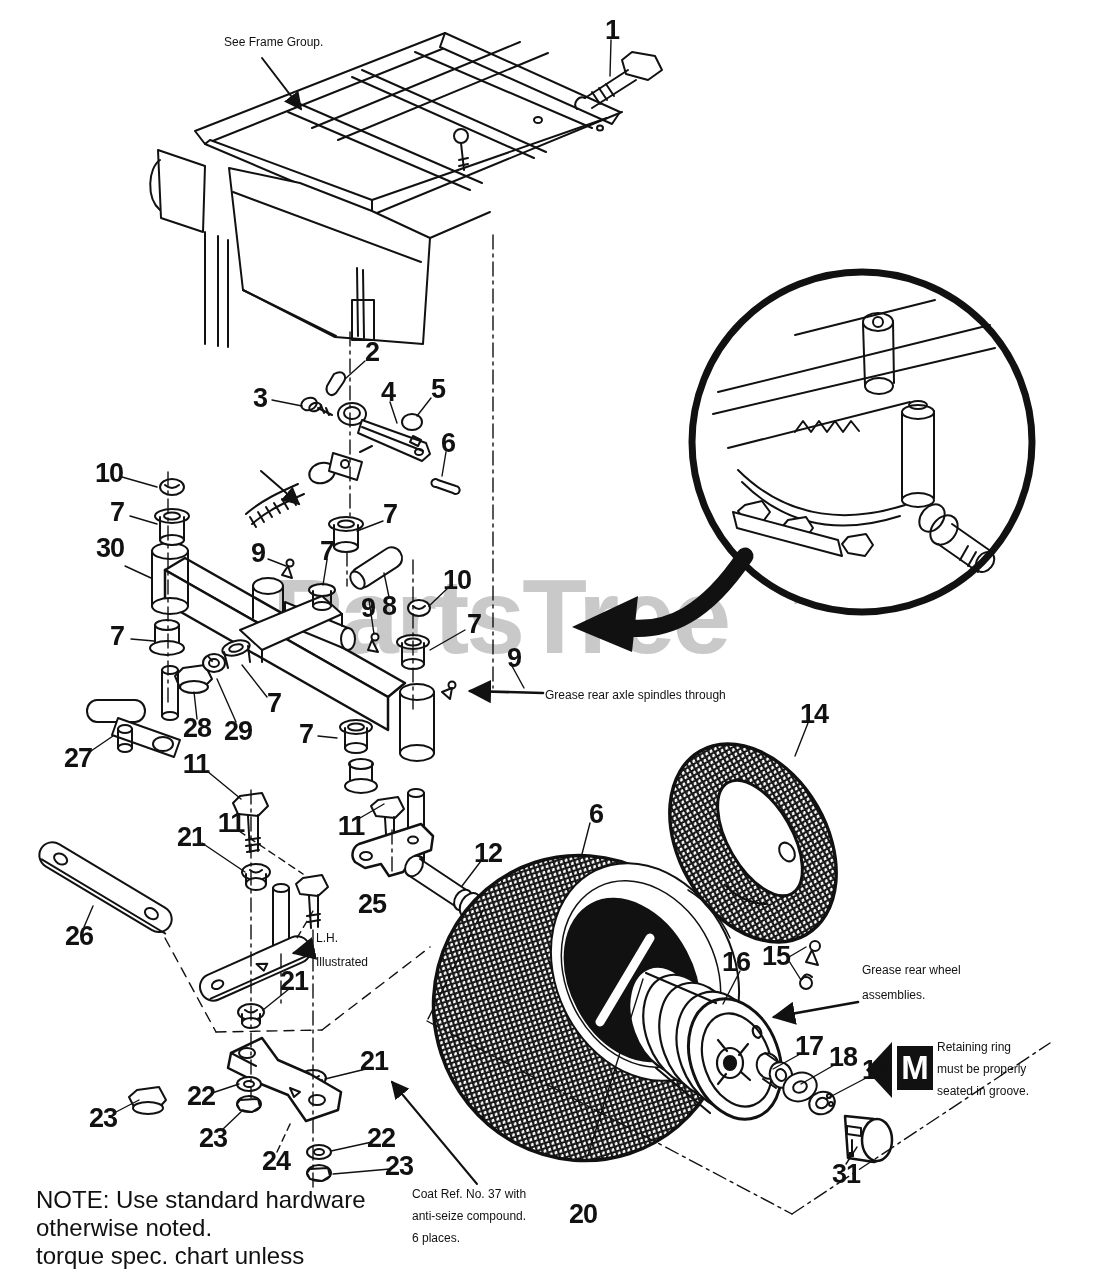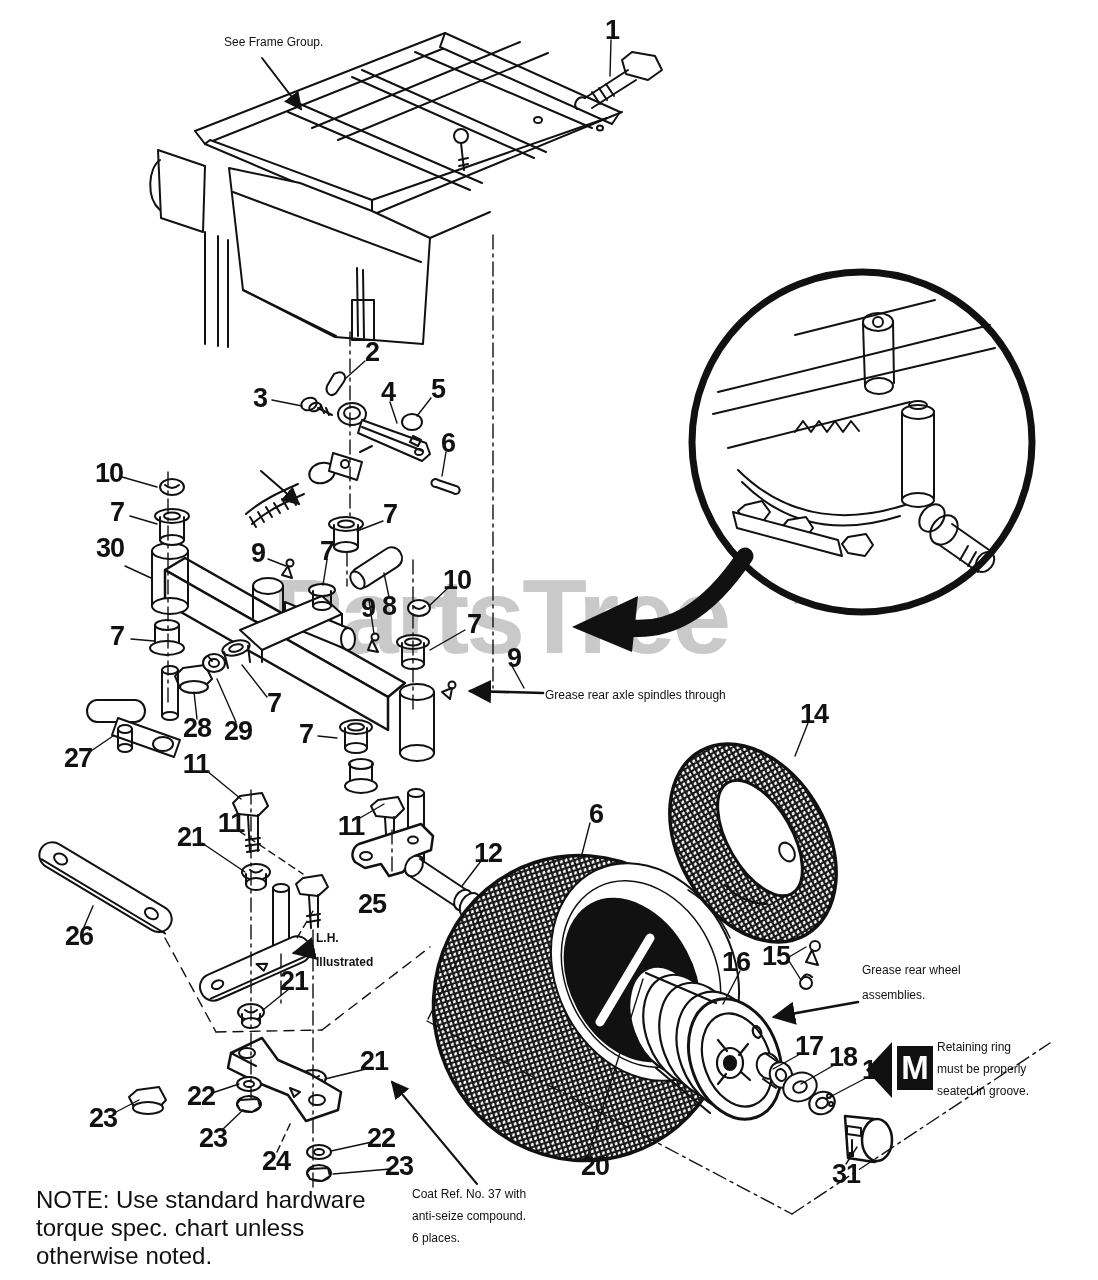--- a/index.html
+++ b/index.html
@@ -7,21 +7,21 @@
          font-family:"Liberation Sans",sans-serif;color:#111;}
   #watermark{position:absolute;left:272px;top:556px;font-size:106px;font-weight:bold;
              letter-spacing:-3px;color:#c9c9c9;z-index:0;white-space:nowrap;}
   #watermark-tm{position:absolute;left:791px;top:590px;font-size:15px;font-weight:bold;
                 color:#bdbdbd;z-index:0;}
   #art{position:absolute;left:0;top:0;z-index:1;}
   .note{position:absolute;z-index:2;font-size:12px;line-height:23px;white-space:nowrap;}
   #note-frame-group{left:224px;top:31px;}
   #note-steering-group{left:198px;top:428px;}
   #note-grease-axle{left:545px;top:684px;line-height:22px;}
-  #note-lh{left:316px;top:926px;line-height:24px;font-weight:bold;}
+  #note-lh{left:316px;top:926px;line-height:24px;}
   #note-grease-wheel{left:862px;top:958px;line-height:25px;}
   #note-retaining{left:937px;top:1036px;line-height:22px;}
   #note-hardware{left:36px;top:1186px;font-size:24px;line-height:28px;}
   #note-coat{left:412px;top:1183px;line-height:22px;}
   #m-letter{position:absolute;left:897px;top:1046px;width:36px;height:44px;z-index:3;
             background:#111;color:#fff;font-weight:bold;font-size:33px;display:flex;
             align-items:center;justify-content:center;}
   .callout{position:absolute;z-index:3;transform:translate(-50%,-50%);
            font-weight:bold;font-size:27px;letter-spacing:-1px;}
 </style>
@@ -509,22 +509,22 @@
     <div>assemblies.</div>
   </div>
   <div class="note" id="note-retaining">
     <div>Retaining ring</div>
     <div>must be properly</div>
     <div>seated in groove.</div>
   </div>
   <div id="m-letter">M</div>
   <div class="note" id="note-hardware">
     <div>NOTE: Use standard hardware</div>
+    <div>otherwise noted.</div>
     <div>torque spec. chart unless</div>
-    <div>otherwise noted.</div>
   </div>
   <div class="note" id="note-coat">
     <div>Coat Ref. No. 37 with</div>
     <div>anti-seize compound.</div>
     <div>6 places.</div>
   </div>
 
   <div id="callout-layer">
       <div class="callout" style="left: 612px; top: 30px;">1</div>
       <div class="callout" style="left: 372px; top: 352px;">2</div>
@@ -556,21 +556,21 @@
       <div class="callout" style="left: 336px; top: 904px; margin-left: 36px;">25</div>
       <div class="callout" style="left: 351px; top: 826px;">11</div>
       <div class="callout" style="left: 488px; top: 853px;">12</div>
       <div class="callout" style="left: 596px; top: 814px;">6</div>
       <div class="callout" style="left: 814px; top: 714px;">14</div>
       <div class="callout" style="left: 776px; top: 956px;">15</div>
       <div class="callout" style="left: 736px; top: 962px;">16</div>
       <div class="callout" style="left: 809px; top: 1046px;">17</div>
       <div class="callout" style="left: 843px; top: 1057px;">18</div>
       <div class="callout" style="left: 876px; top: 1070px;">19</div>
-      <div class="callout" style="left: 583px; top: 1166px; margin-left: 12px;">20</div>
+      <div class="callout" style="left: 583px; top: 1214px;">20</div>
       <div class="callout" style="left: 846px; top: 1174px;">31</div>
       <div class="callout" style="left: 294px; top: 981px;">21</div>
       <div class="callout" style="left: 374px; top: 1061px;">21</div>
       <div class="callout" style="left: 201px; top: 1096px;">22</div>
       <div class="callout" style="left: 103px; top: 1118px;">23</div>
       <div class="callout" style="left: 213px; top: 1138px;">23</div>
       <div class="callout" style="left: 276px; top: 1161px;">24</div>
       <div class="callout" style="left: 381px; top: 1138px;">22</div>
       <div class="callout" style="left: 399px; top: 1166px;">23</div>
     </div>

